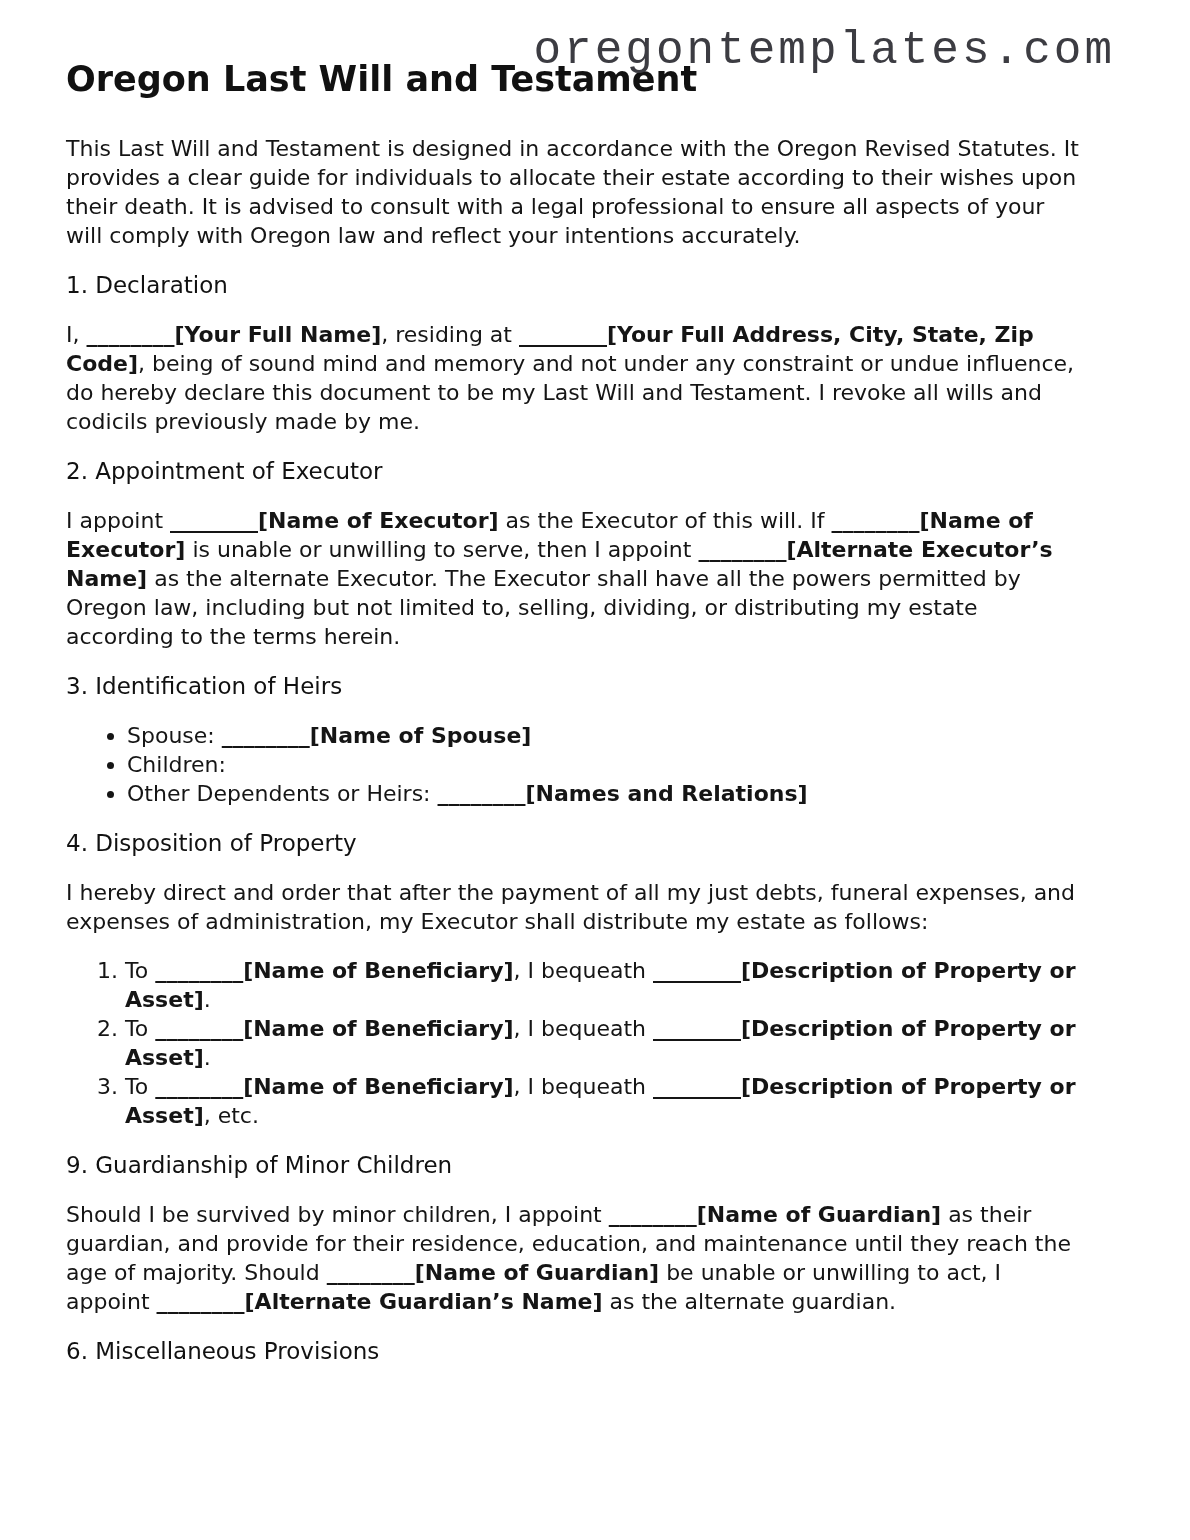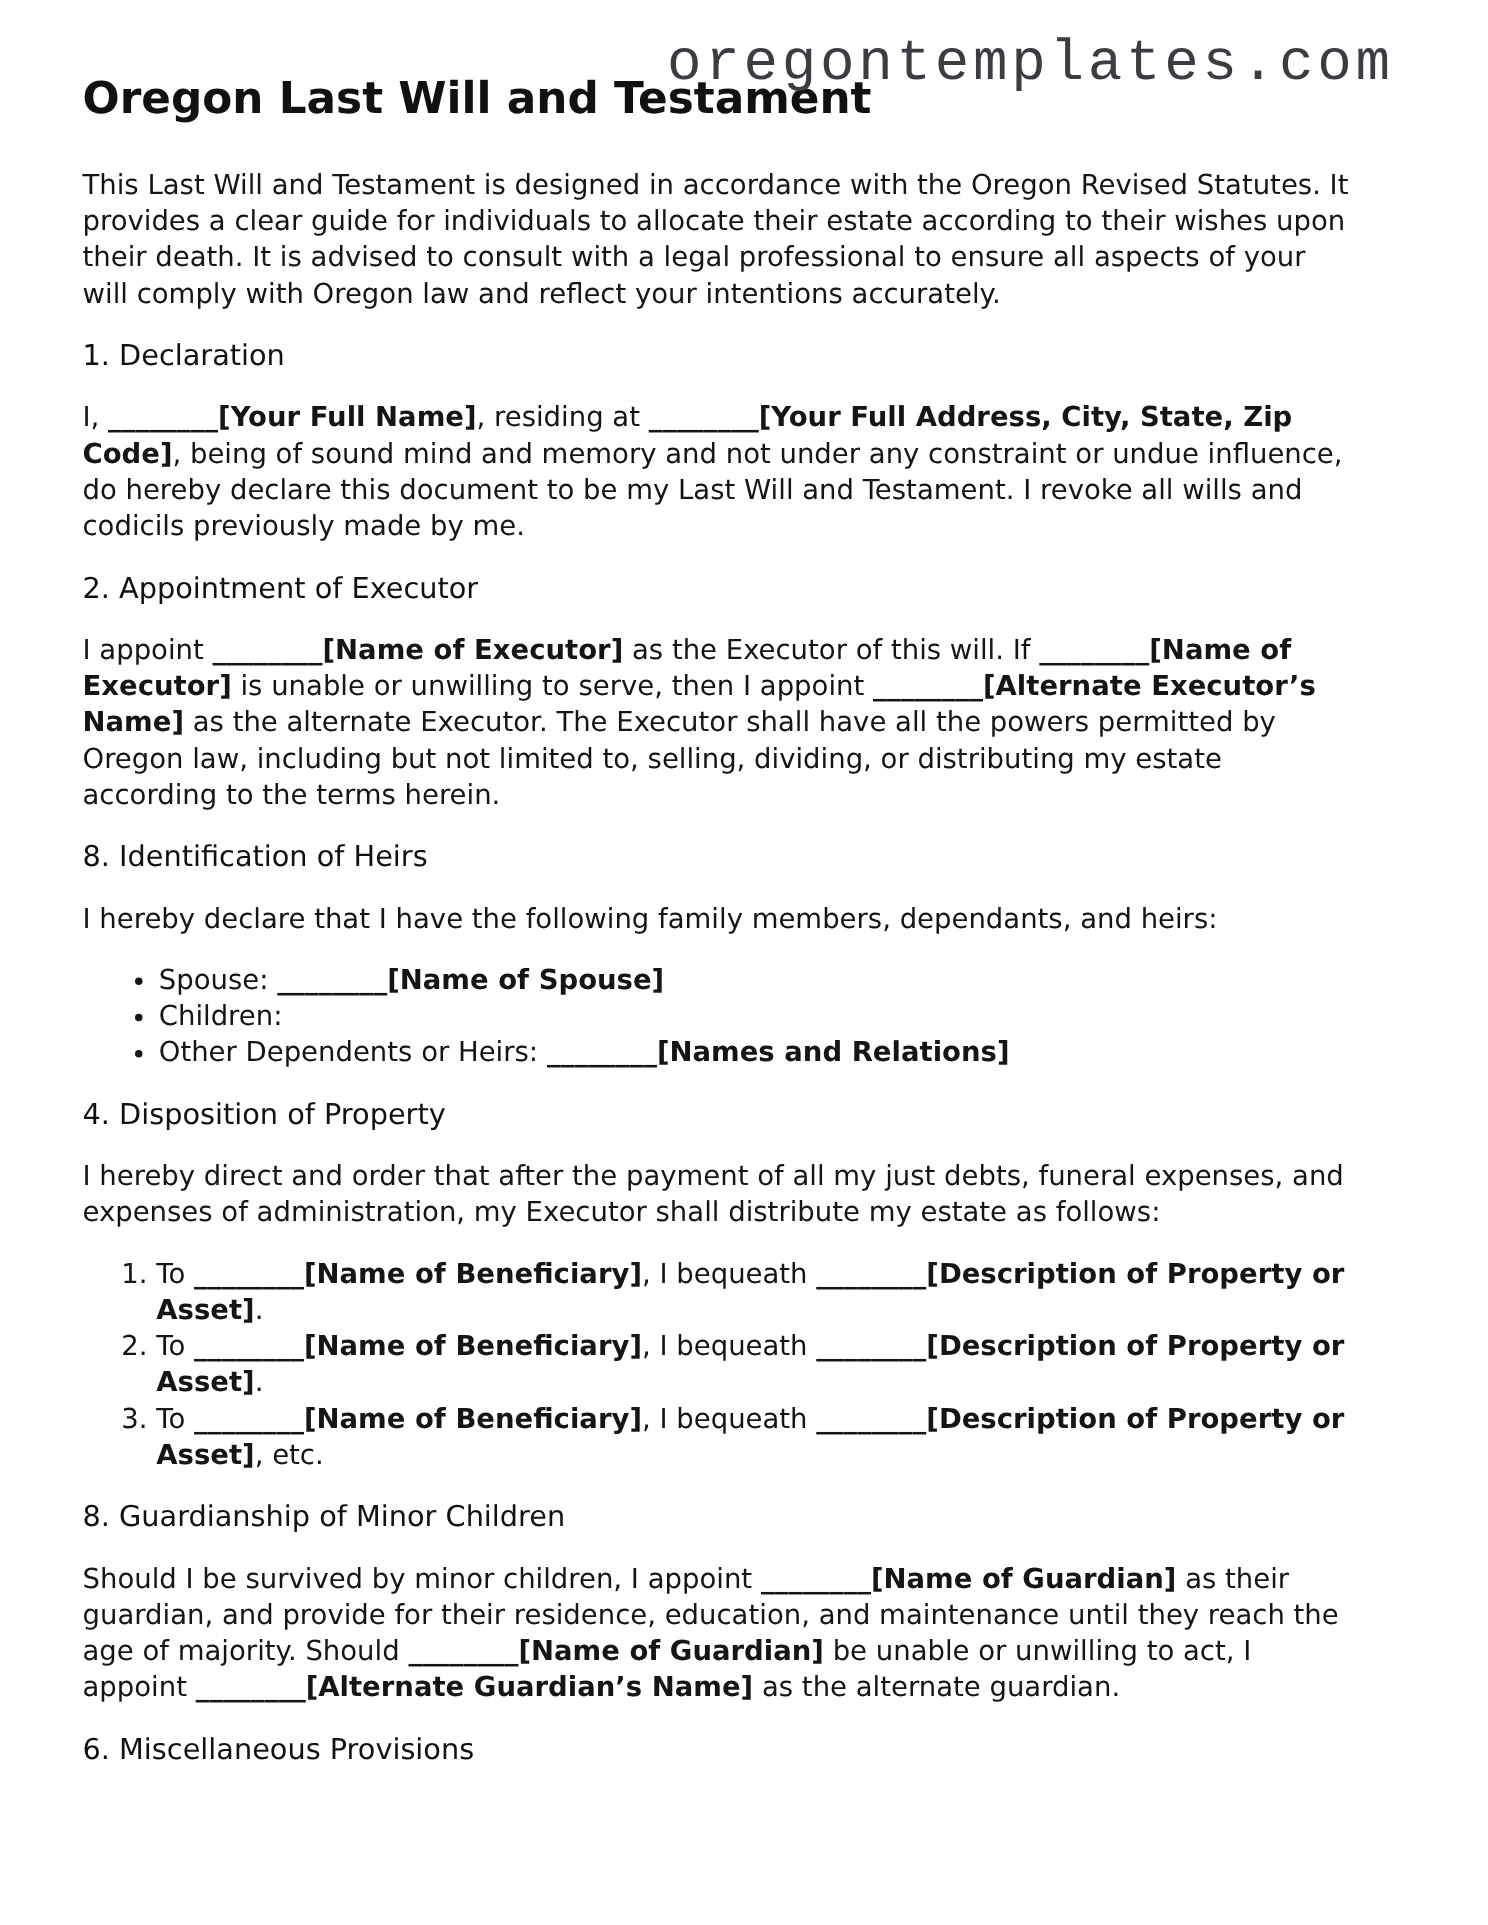--- a/index.html
+++ b/index.html
@@ -77,38 +77,37 @@
   <h1>Oregon Last Will and Testament</h1>
 
   <p><span>This Last Will and Testament is designed in accordance with the Oregon Revised Statutes. It provides a clear guide for individuals to allocate their estate according to their wishes upon their death. It is advised to consult with a legal professional to ensure all aspects of your will comply with Oregon law and reflect your intentions accurately.</span></p>
 
   <h2>1. Declaration</h2>
   <p><span>I, </span><span class="b">________[Your Full Name]</span><span>, residing at </span><span class="b">________[Your Full Address, City, State, Zip Code]</span><span>, being of sound mind and memory and not under any constraint or undue influence, do hereby declare this document to be my Last Will and Testament. I revoke all wills and codicils previously made by me.</span></p>
 
   <h2>2. Appointment of Executor</h2>
   <p><span>I appoint </span><span class="b">________[Name of Executor]</span><span> as the Executor of this will. If </span><span class="b">________[Name of Executor]</span><span> is unable or unwilling to serve, then I appoint </span><span class="b">________[Alternate Executor’s Name]</span><span> as the alternate Executor. The Executor shall have all the powers permitted by Oregon law, including but not limited to, selling, dividing, or distributing my estate according to the terms herein.</span></p>
 
-  <h2>8. Identification of Heirs</h2>
-  <p><span>I hereby declare that I have the following family members, dependants, and heirs:</span></p>
+  <h2>3. Identification of Heirs</h2>
 
   <ul class="heirs">
     <li><span>Spouse: </span><span class="b">________[Name of Spouse]</span></li>
     <li>
       <span><span>Children:</span></span>
     </li>
     <li><span>Other Dependents or Heirs: </span><span class="b">________[Names and Relations]</span></li>
   </ul>
 
   <h2>4. Disposition of Property</h2>
   <p><span>I hereby direct and order that after the payment of all my just debts, funeral expenses, and expenses of administration, my Executor shall distribute my estate as follows:</span></p>
 
   <ol class="beneficiaries">
     <li><span>To </span><span class="b">________[Name of Beneficiary]</span><span>, I bequeath </span><span class="b">________[Description of Property or Asset]</span><span>.</span></li>
     <li><span>To </span><span class="b">________[Name of Beneficiary]</span><span>, I bequeath </span><span class="b">________[Description of Property or Asset]</span><span>.</span></li>
     <li><span>To </span><span class="b">________[Name of Beneficiary]</span><span>, I bequeath </span><span class="b">________[Description of Property or Asset]</span><span>, etc.</span></li>
   </ol>
 
-  <h2>8. Guardianship of Minor Children</h2>
+  <h2>9. Guardianship of Minor Children</h2>
   <p><span>Should I be survived by minor children, I appoint </span><span class="b">________[Name of Guardian]</span><span> as their guardian, and provide for their residence, education, and maintenance until they reach the age of majority. Should </span><span class="b">________[Name of Guardian]</span><span> be unable or unwilling to act, I appoint </span><span class="b">________[Alternate Guardian’s Name]</span><span> as the alternate guardian.</span></p>
 
   <h2>6. Miscellaneous Provisions</h2>
 
 </div>
 
 </body></html>

